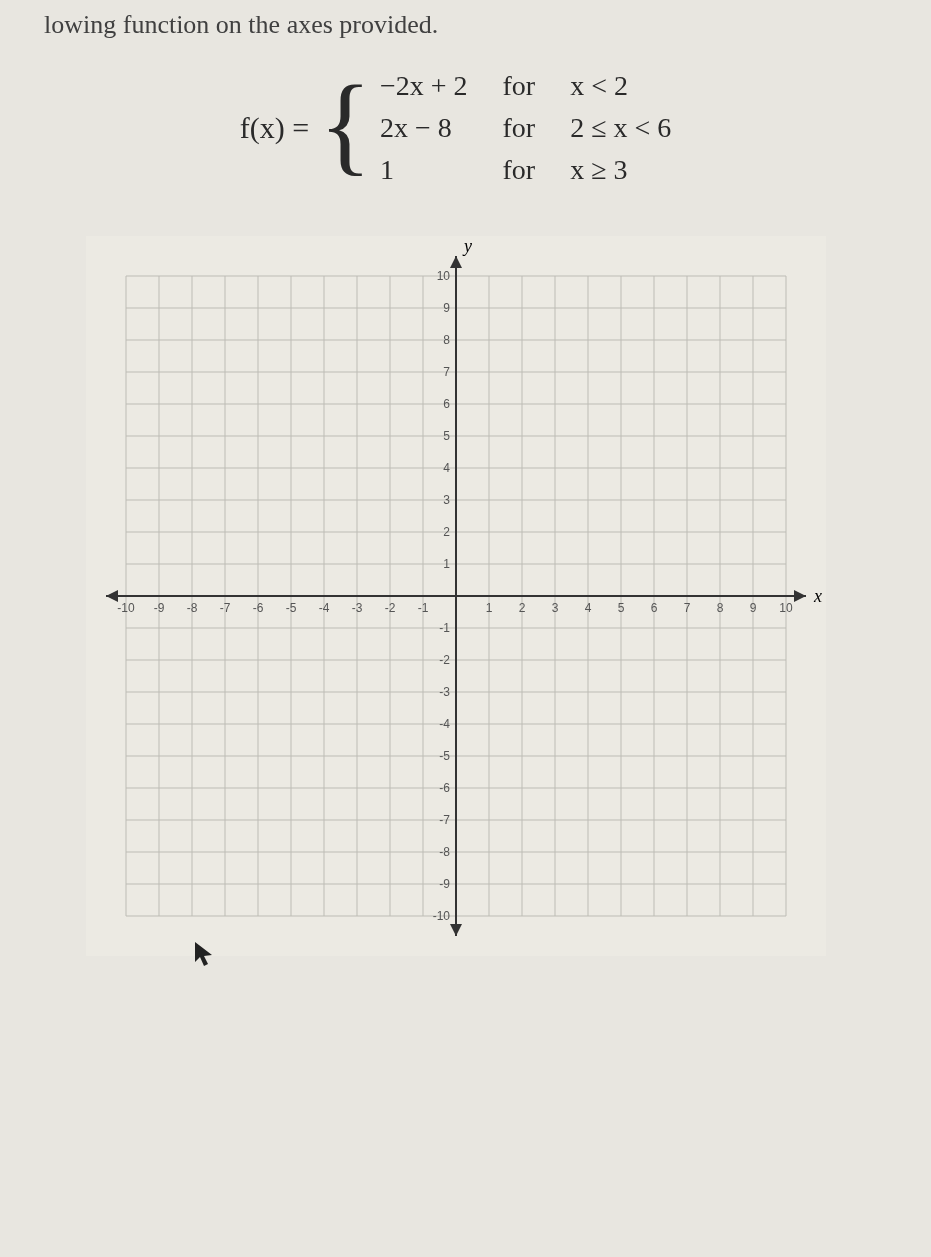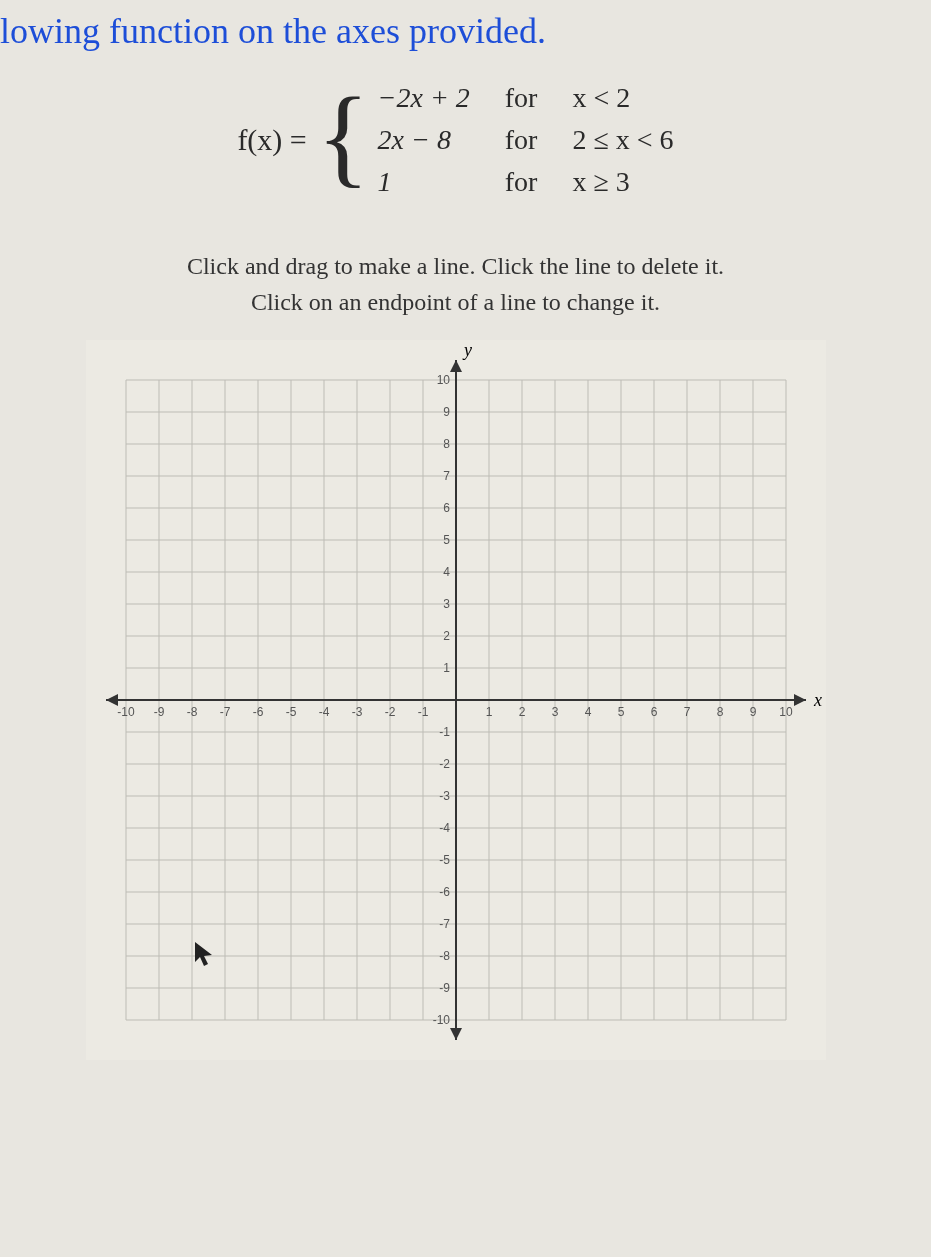--- a/index.html
+++ b/index.html
@@ -8,23 +8,24 @@
     background: #e8e6e0;
     width: 931px;
     height: 1257px;
     overflow: hidden;
     color: #2a2a2a;
   }
   .page {
     padding: 10px 20px 20px 0;
   }
   .prompt {
-    font-size: 36px;
+    font-size: 26px;
     margin-bottom: 30px;
-    color: #1d4ed8;
+    color: #404040;
+    margin-left: 44px;
   }
   .equation {
     font-family: 'Cambria Math', 'STIX', Georgia, serif;
     font-size: 30px;
     display: flex;
     justify-content: center;
     align-items: center;
     margin: 30px 0 50px 0;
   }
   .fx {
@@ -38,21 +39,21 @@
     position: relative;
     top: -4px;
   }
   .pieces {
     display: grid;
     grid-template-columns: auto auto auto;
     column-gap: 35px;
     row-gap: 10px;
     font-size: 28px;
   }
-  .pieces .expr { font-style: italic; }
+  .pieces .expr { }
   .pieces .for { font-style: normal; }
   .pieces .cond { }
   .tools {
     display: flex;
     justify-content: center;
     margin-bottom: 25px;
   }
   .tool-btn {
     border: 1px solid #888;
     background: #f5f4ee;
@@ -110,24 +111,20 @@
       <span class="for">for</span>
       <span class="cond">2 ≤ x &lt; 6</span>
 
       <span class="expr">1</span>
       <span class="for">for</span>
       <span class="cond">x ≥ 3</span>
     </div>
   </div>
 
 
-  <div class="instructions">
-    <div>Click and drag to make a line. Click the line to delete it.</div>
-    <div>Click on an endpoint of a line to change it.</div>
-  </div>
 
   <div class="graph-wrap">
     <svg class="graph" width="740" height="720" viewBox="0 0 740 720">
         <line x1="40" y1="680" x2="40" y2="40" stroke="#bdbcb5" stroke-width="1"></line>
         <line x1="73" y1="680" x2="73" y2="40" stroke="#bdbcb5" stroke-width="1"></line>
         <line x1="106" y1="680" x2="106" y2="40" stroke="#bdbcb5" stroke-width="1"></line>
         <line x1="139" y1="680" x2="139" y2="40" stroke="#bdbcb5" stroke-width="1"></line>
         <line x1="172" y1="680" x2="172" y2="40" stroke="#bdbcb5" stroke-width="1"></line>
         <line x1="205" y1="680" x2="205" y2="40" stroke="#bdbcb5" stroke-width="1"></line>
         <line x1="238" y1="680" x2="238" y2="40" stroke="#bdbcb5" stroke-width="1"></line>

